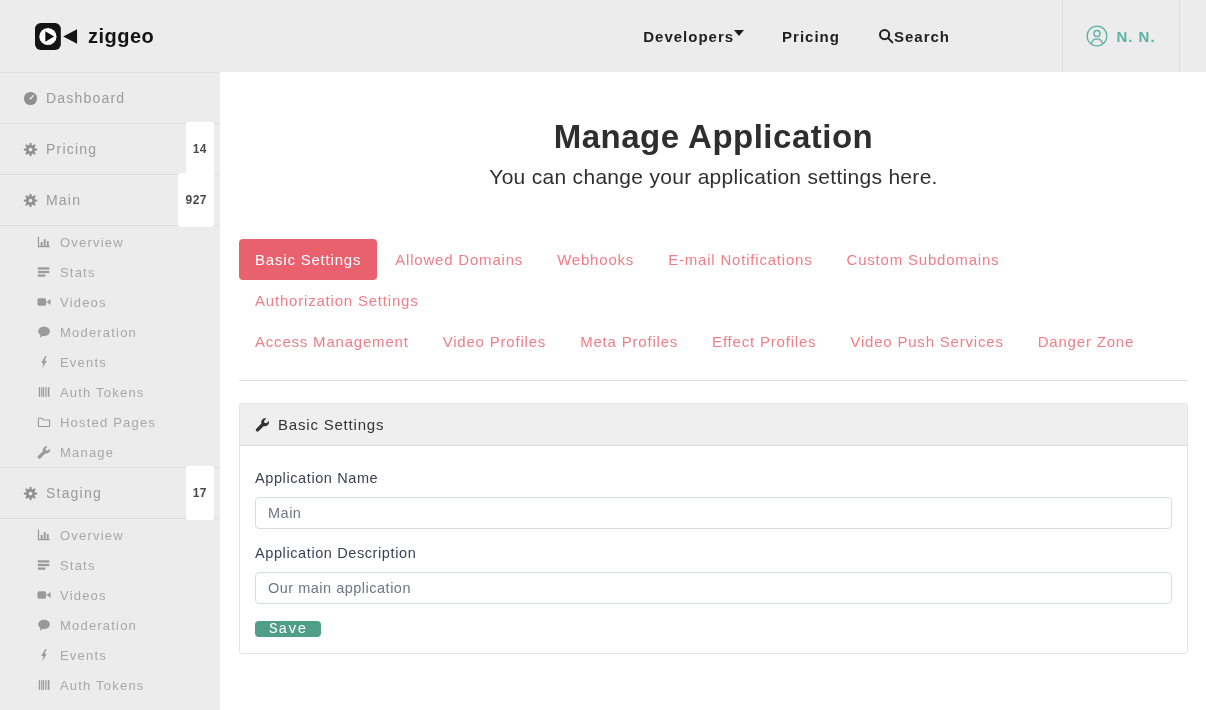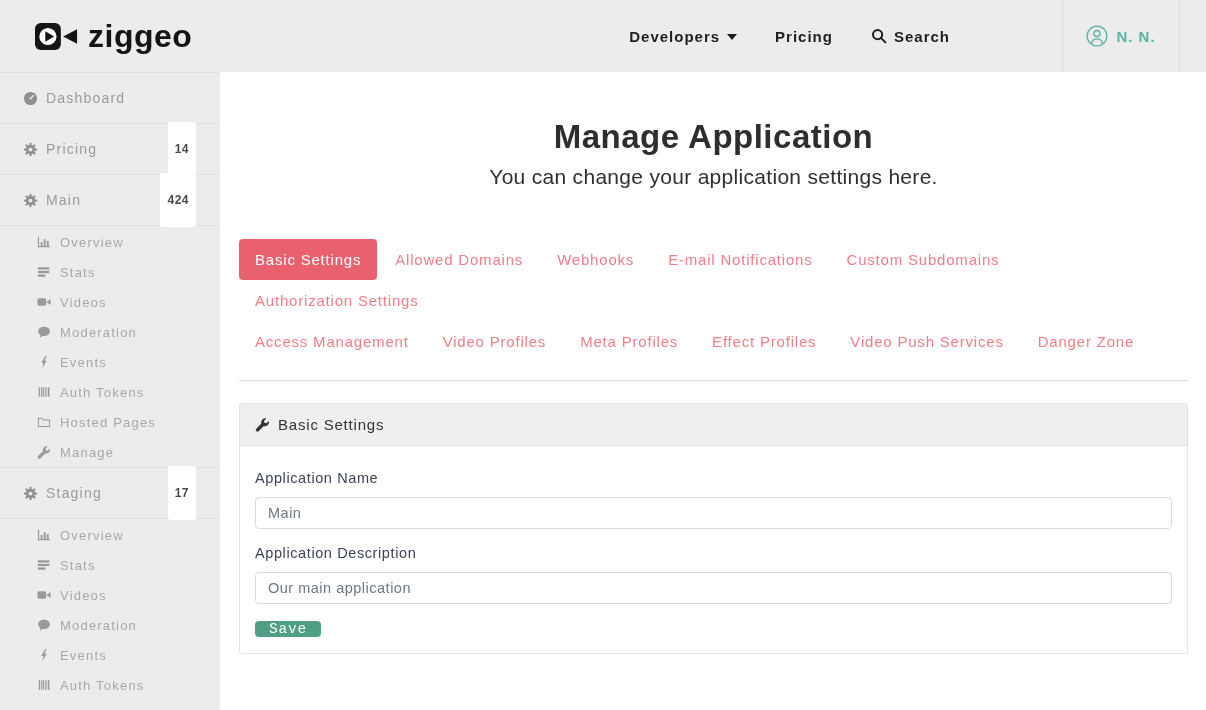--- a/index.html
+++ b/index.html
@@ -2,41 +2,41 @@
 <html><head>
 <meta charset="utf-8">
 <style>
   * { margin:0; padding:0; box-sizing:border-box; }
   html,body { width:1206px; height:710px; overflow:hidden; background:#fff;
     font-family:"Liberation Sans", sans-serif; }
 
   
   .header { height:72px; background:#ececec; display:flex; align-items:center; }
   .brand { display:flex; align-items:center; gap:9px; margin-left:35px; cursor:pointer; }
-  .brand-word { font-size:32px; font-weight:bold; color:#141414; letter-spacing:.5px; }
+  .brand-word { font-size:20px; font-weight:bold; color:#141414; letter-spacing:.5px; }
   .hspacer { flex:1; }
   .topnav { display:flex; align-items:center; gap:38px; margin-right:112px; }
-  .topnav-item { display:flex; align-items:center; gap:7px; font-size:15px; font-weight:bold;
+  .topnav-item { display:flex; font-size:15px; font-weight:bold;
     color:#1f1f1f; letter-spacing:1px; cursor:pointer; text-decoration:none; }
   .caret { width:0; height:0; border-left:5px solid transparent; border-right:5px solid transparent;
     border-top:6px solid #1f1f1f; margin-top:2px; }
   .account { height:72px; width:118px; border-left:1px solid #dcdcdc; border-right:1px solid #dcdcdc;
     display:flex; align-items:center; justify-content:center; gap:8px; cursor:pointer; margin-right:26px; }
   .account .name { color:#5bb3a0; font-weight:bold; font-size:15px; letter-spacing:1px; }
 
   
   .shell { display:flex; height:638px; }
 
   
   .sidebar { width:220px; background:#ececec; border-top:1px solid #e0e0e0; flex:none; }
   .side-top { height:51px; display:flex; align-items:center; padding-left:23px;
     border-bottom:1px solid #e0e0e0; color:#9b9b9b; cursor:pointer; position:relative; }
   .side-top .lbl { font-size:14px; letter-spacing:1.2px; margin-left:8px; }
   .side-top .ic { color:#8f8f8f; }
-  .badge { position:absolute; right:24px; top:50%; transform:translateY(-50%); background:#fff;
+  .badge { position:absolute; right:6px; top:50%; transform:translateY(-50%); background:#fff;
     color:#4a4a4a; font-size:12px; font-weight:bold; padding:20px 7px; border-radius:3px; letter-spacing:.5px; }
   .side-sub { border-bottom:1px solid #e0e0e0; padding:1px 0 0; }
   .side-sub-item { height:30px; display:flex; align-items:center; padding-left:37px;
     color:#a8a8a8; cursor:pointer; }
   .side-sub-item .lbl { font-size:13px; letter-spacing:1.2px; margin-left:9px; }
   .side-sub-item .ic { color:#9a9a9a; }
   .ic { display:inline-flex; flex:none; }
   .ic svg { display:block; }
 
   
@@ -153,21 +153,21 @@
             <rect x="6.8" y="0.8" width="2.4" height="14.4" rx="1.2"></rect>
             <rect x="6.8" y="0.8" width="2.4" height="14.4" rx="1.2" transform="rotate(45 8 8)"></rect>
             <rect x="6.8" y="0.8" width="2.4" height="14.4" rx="1.2" transform="rotate(90 8 8)"></rect>
             <rect x="6.8" y="0.8" width="2.4" height="14.4" rx="1.2" transform="rotate(135 8 8)"></rect>
             <circle cx="8" cy="8" r="4.8"></circle>
           </g>
           <circle cx="8" cy="8" r="2" fill="#ececec"></circle>
         </svg>
       </span>
       <span class="lbl">Main</span>
-      <span class="badge">424</span>
+      <span class="badge">927</span>
     </div>
 
     <div class="side-sub">
       <div class="side-sub-item">
         <span class="ic">
           <svg viewBox="0 0 16 16" width="14" height="14" fill="currentColor">
             <rect x="1" y="2" width="1.4" height="12"></rect>
               <rect x="1" y="12.6" width="13.6" height="1.4"></rect>
             <rect x="4.2" y="8" width="2.2" height="4.6"></rect>
               <rect x="7.7" y="4.8" width="2.2" height="7.8"></rect>

